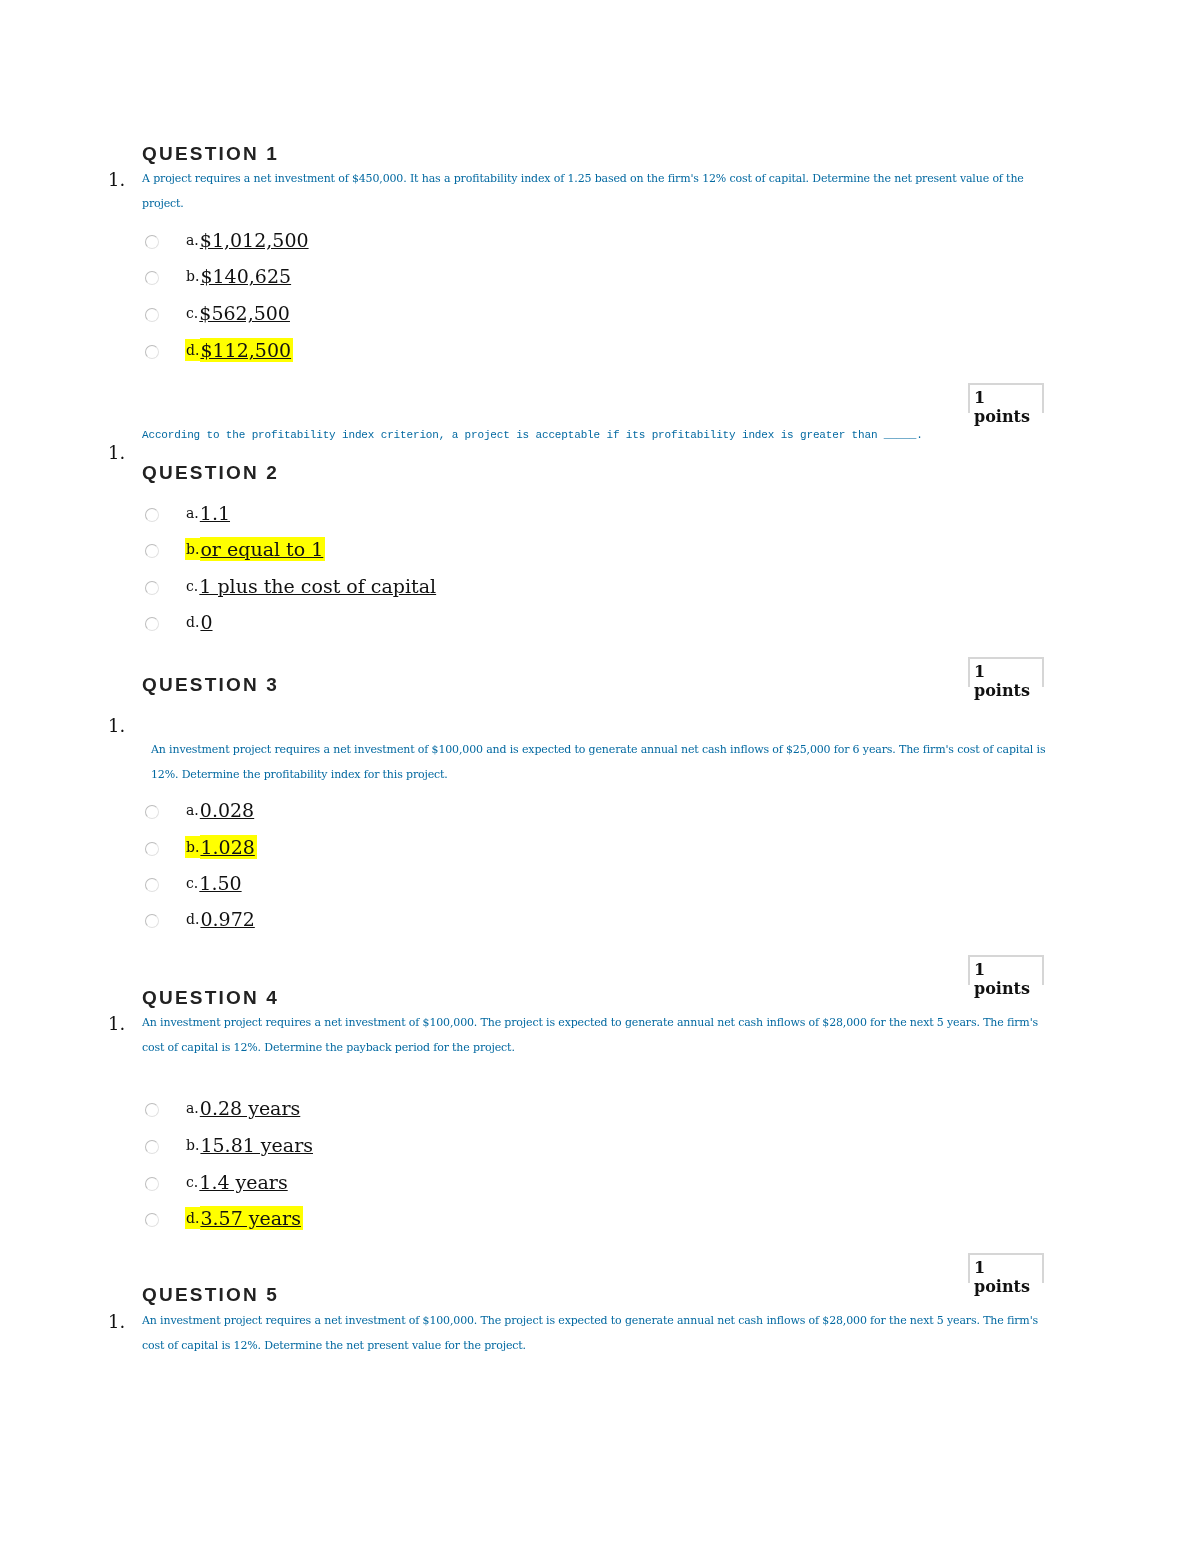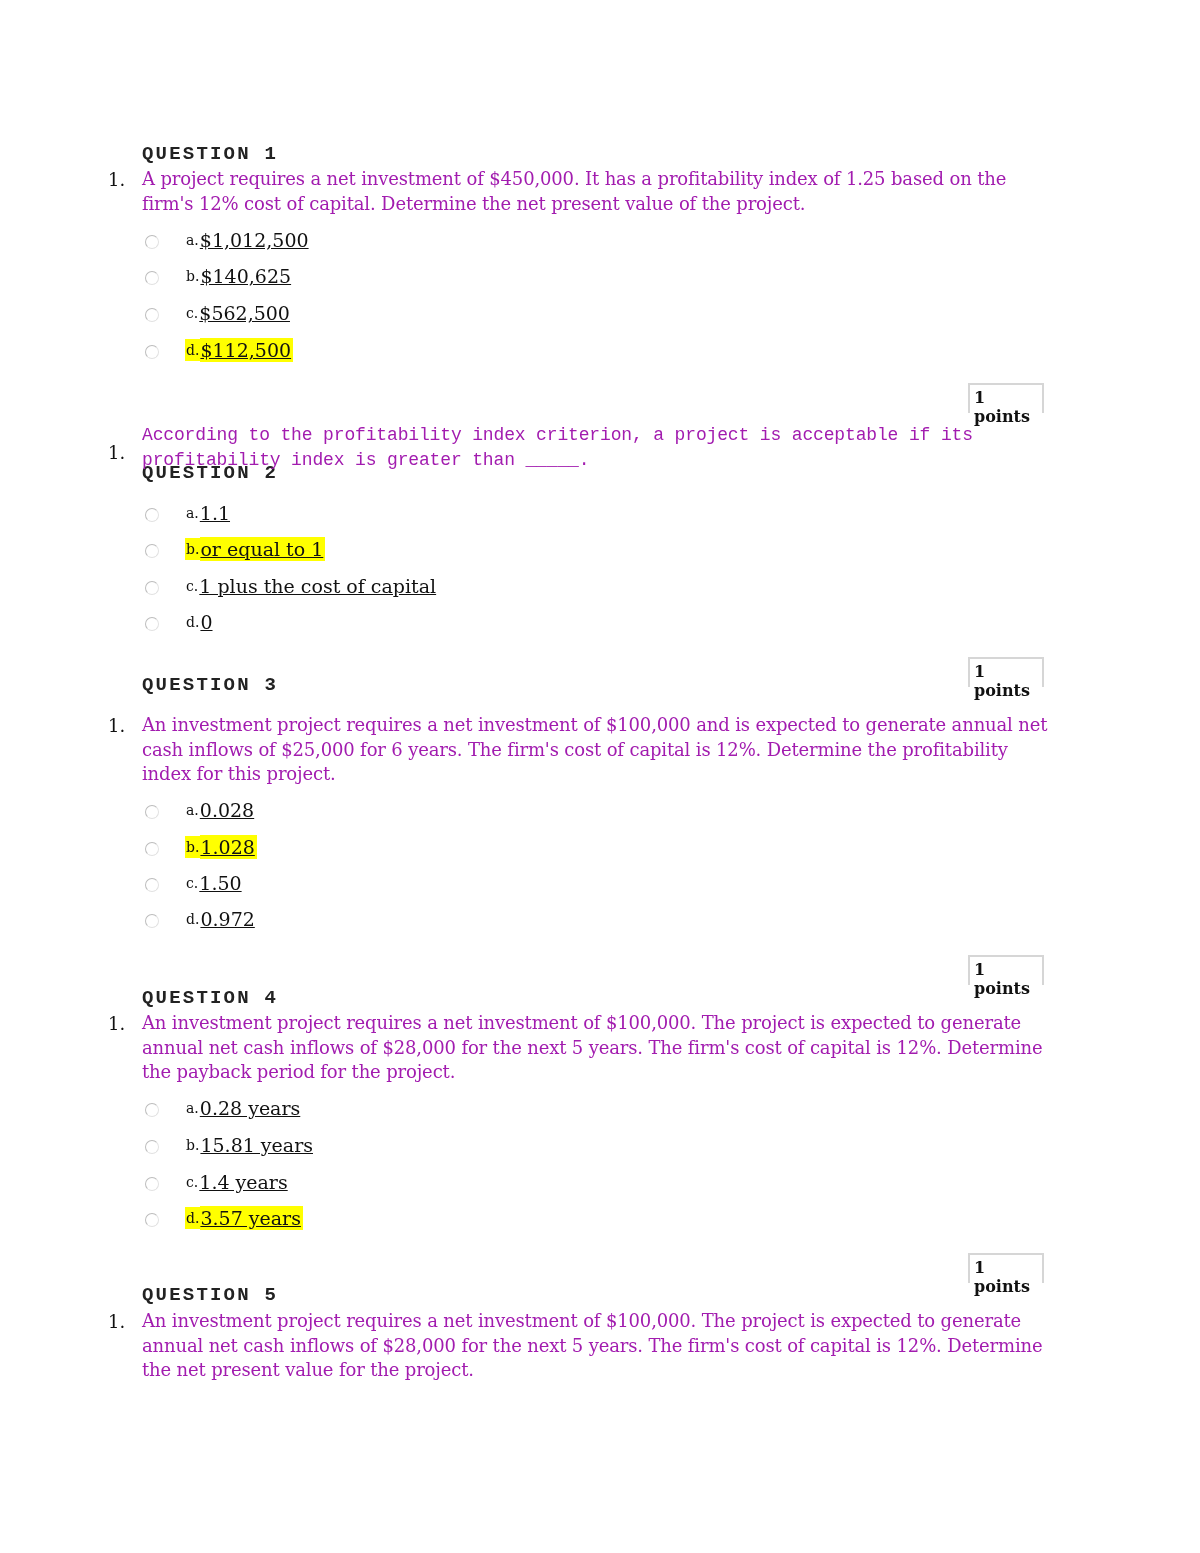--- a/index.html
+++ b/index.html
@@ -16,41 +16,41 @@
       font-family: "DejaVu Serif", "Liberation Serif", serif;
     }
     .question {
       position: absolute;
       left: 0;
       width: 1200px;
     }
     .q-heading {
       position: absolute;
       left: 142px;
-      font-family: Liberation Mono, monospace;
+      font-family: Liberation Sans, sans-serif;
       font-weight: bold;
       font-size: 19px;
       letter-spacing: 2.2px;
       color: #222222;
       line-height: 22px;
     }
     .q-number {
       position: absolute;
       left: 108px;
       font-size: 18px;
       line-height: 25px;
       color: #111111;
     }
     .q-text {
       position: absolute;
       left: 142px;
       width: 920px;
-      font-size: 18px;
+      font-size: 11px;
       line-height: 24.5px;
-      color: #a21caf;
+      color: #0369a1;
       letter-spacing: -0.15px;
     }
     .option {
       position: absolute;
       left: 145px;
       height: 26px;
       display: flex;
       align-items: center;
     }
     .radio {
@@ -163,21 +163,21 @@
   </div>
 
   <div class="points-box" style="top:657px;">
     <span class="points-label">1 points</span>
   </div>
 </div>
 
 <div class="question">
   <div class="q-heading" style="top:674px;">QUESTION 3</div>
   <div class="q-number" style="top:713px;">1.</div>
-  <div class="q-text" style="top:713px;">An investment project requires a net investment of $100,000 and is expected to generate annual net cash inflows of $25,000 for 6 years. The firm's cost of capital is 12%. Determine the profitability index for this project.</div>
+  <div class="q-text" style="top:738px;margin-left:9px;">An investment project requires a net investment of $100,000 and is expected to generate annual net cash inflows of $25,000 for 6 years. The firm's cost of capital is 12%. Determine the profitability index for this project.</div>
 
   <div class="option" style="top:797px;">
     <span class="radio"></span>
     <span class="opt-letter">a.</span>
     <span class="opt-text">0.028</span>
   </div>
   <div class="option" style="top:834px;">
     <span class="radio"></span>
     <span class="opt-letter hl">b.</span>
     <span class="opt-text hl">1.028</span>

